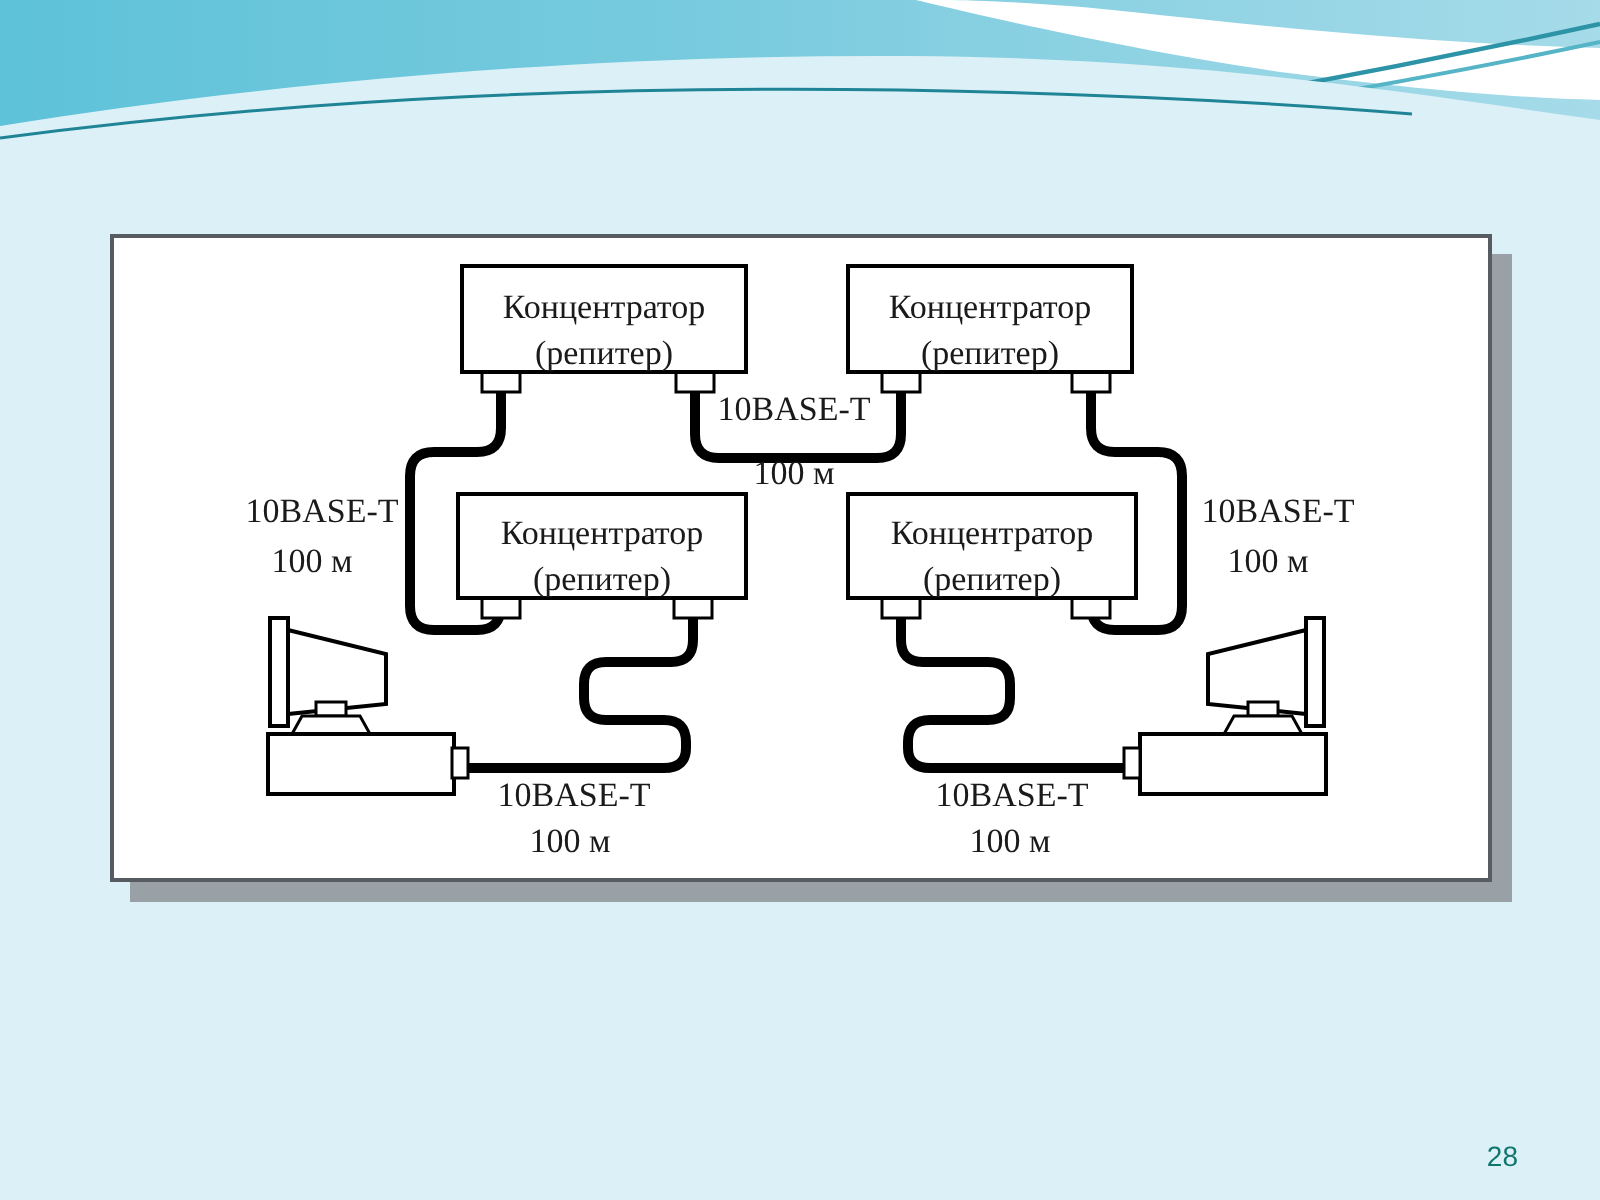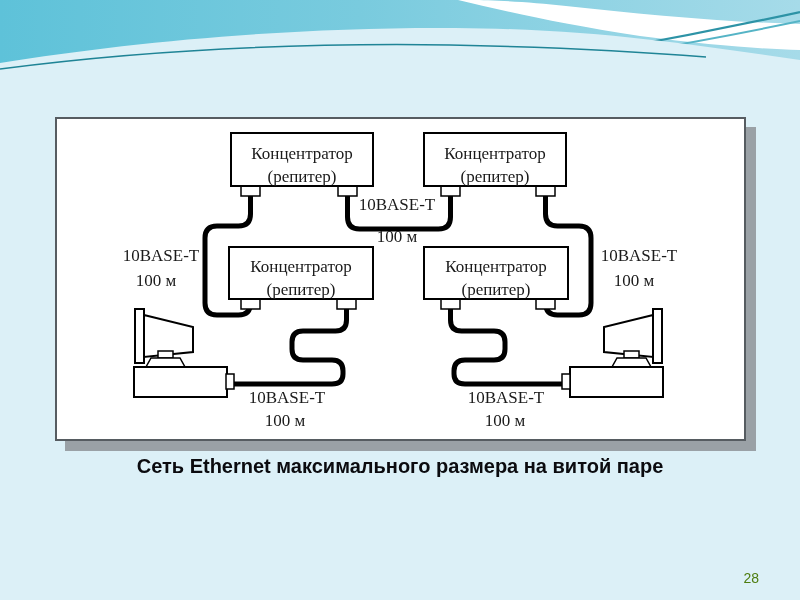--- a/index.html
+++ b/index.html
@@ -18,21 +18,21 @@
   }
   .diagram-svg{position:absolute;left:55px;top:117px;width:691px;height:324px;display:block;}
   .diagram-text{font-family:"Liberation Serif","DejaVu Serif",serif;font-size:17px;fill:#1a1a1a;}
   .caption{
     position:absolute;left:0;top:455px;width:800px;
     text-align:center;font-size:20px;font-weight:bold;color:#0b0b0f;
     letter-spacing:0px;
   }
   .page-number{
     position:absolute;top:570px;right:41px;
-    font-size:14px;color:#4d7c0f;
+    font-size:14px;color:#0f766e;
   }
   .cable{fill:none;stroke:#000;stroke-width:5;stroke-linejoin:round;}
   .boxline{fill:#fff;stroke:#000;stroke-width:2;}
   .thinline{fill:#fff;stroke:#000;stroke-width:1.5;}
 </style>
 </head>
 <body>
 
 <div class="stage">
 
@@ -125,17 +125,16 @@
     <g>
       <text class="diagram-text" x="287" y="403" text-anchor="middle">10BASE-T</text>
       <text class="diagram-text" x="285" y="426" text-anchor="middle">100 м</text>
     </g>
     <g>
       <text class="diagram-text" x="506" y="403" text-anchor="middle">10BASE-T</text>
       <text class="diagram-text" x="505" y="426" text-anchor="middle">100 м</text>
     </g>
   </svg>
 
-  <div class="caption">Сеть Ethernet максимального размера на витой паре</div>
 
   <div class="page-number">28</div>
 
 </div>
 
 </body></html>

